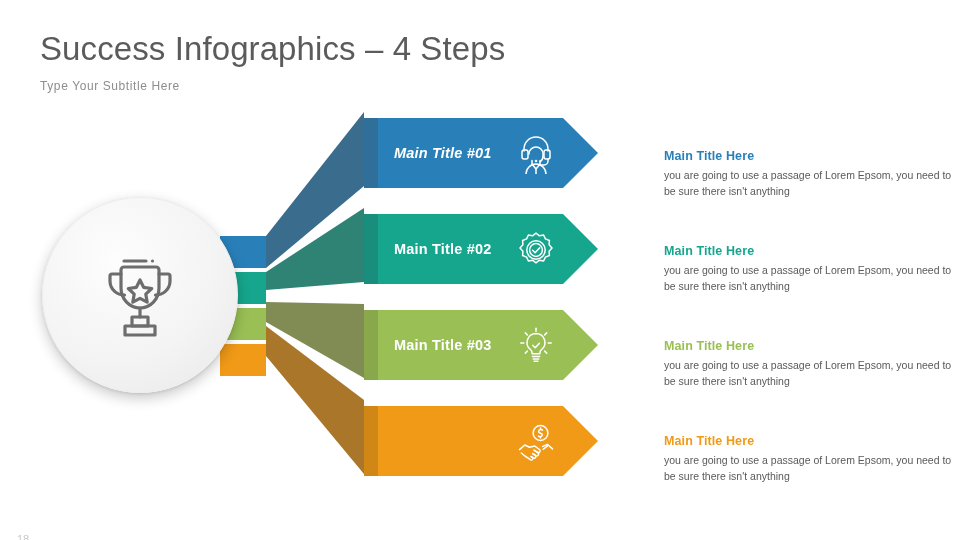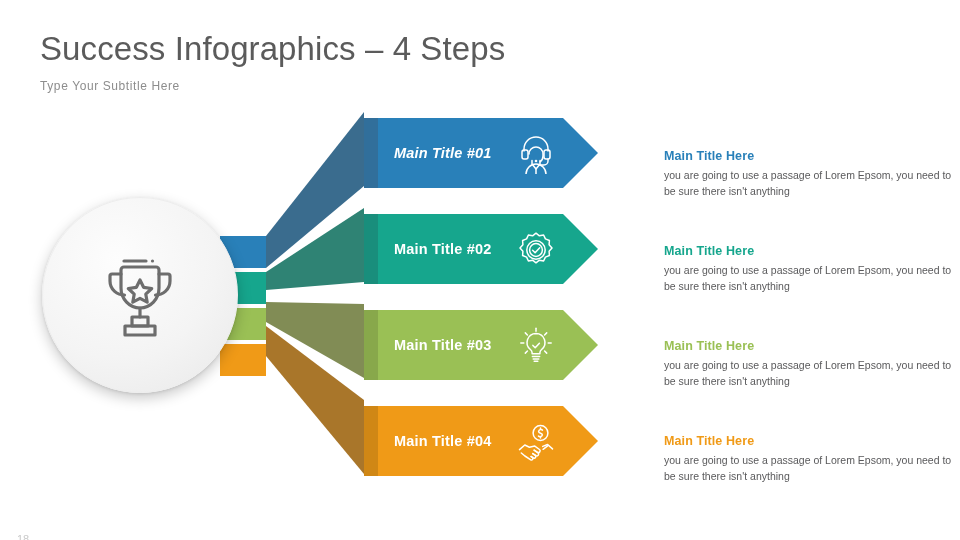--- a/index.html
+++ b/index.html
@@ -260,21 +260,20 @@
     <p class="desc-body">you are going to use a passage of Lorem Epsom, you need to be sure there isn't anything</p>
   </div>
 
   <div class="row" id="row4" style="top:406px;">
     <div class="arrow">
       <svg viewBox="0 0 236 70" width="236" height="70">
         <polygon id="tab4" points="0,0 14,0 14,70 0,70" fill="#d08715"></polygon>
         <polygon id="body4" points="14,0 199,0 234,35 199,70 14,70" fill="#f09a17"></polygon>
       </svg>
     </div>
-    <div class="arrow-label">Main Title #04</div>
     <div class="arrow-icon">
       <svg viewBox="0 0 40 40" fill="none" stroke="#ffffff" stroke-width="1.5" stroke-linecap="round" stroke-linejoin="round">
         <circle cx="24.5" cy="11" r="7.4"></circle>
         <path d="M26.5 8.1 a2.4 2.4 0 0 0 -3.9 1.3 c0 2.3 3.8 1.4 3.8 3.5 a2.4 2.4 0 0 1 -3.9 1.2"></path>
         <path d="M24.5 6.1 v1.2"></path>
         <path d="M24.5 14.8 v1.2"></path>
         <path d="M3.5 27.6 l5.3 -4.6 4.6 2.2 5.4 -1.1 4.7 3.4 a1.7 1.7 0 0 1 -1.9 2.8 l-3.5 -2.1"></path>
         <path d="M18.1 28.2 l3.9 2.7 a1.7 1.7 0 0 1 -1.9 2.8 l-3.4 -2.1"></path>
         <path d="M16.7 31.6 l2.6 1.8 a1.6 1.6 0 0 1 -1.8 2.6 l-2.4 -1.5"></path>
         <path d="M15.1 34.5 l1.4 1 a1.5 1.5 0 0 1 -1.7 2.4 l-5.9 -3.9 -3.6 -3"></path>

